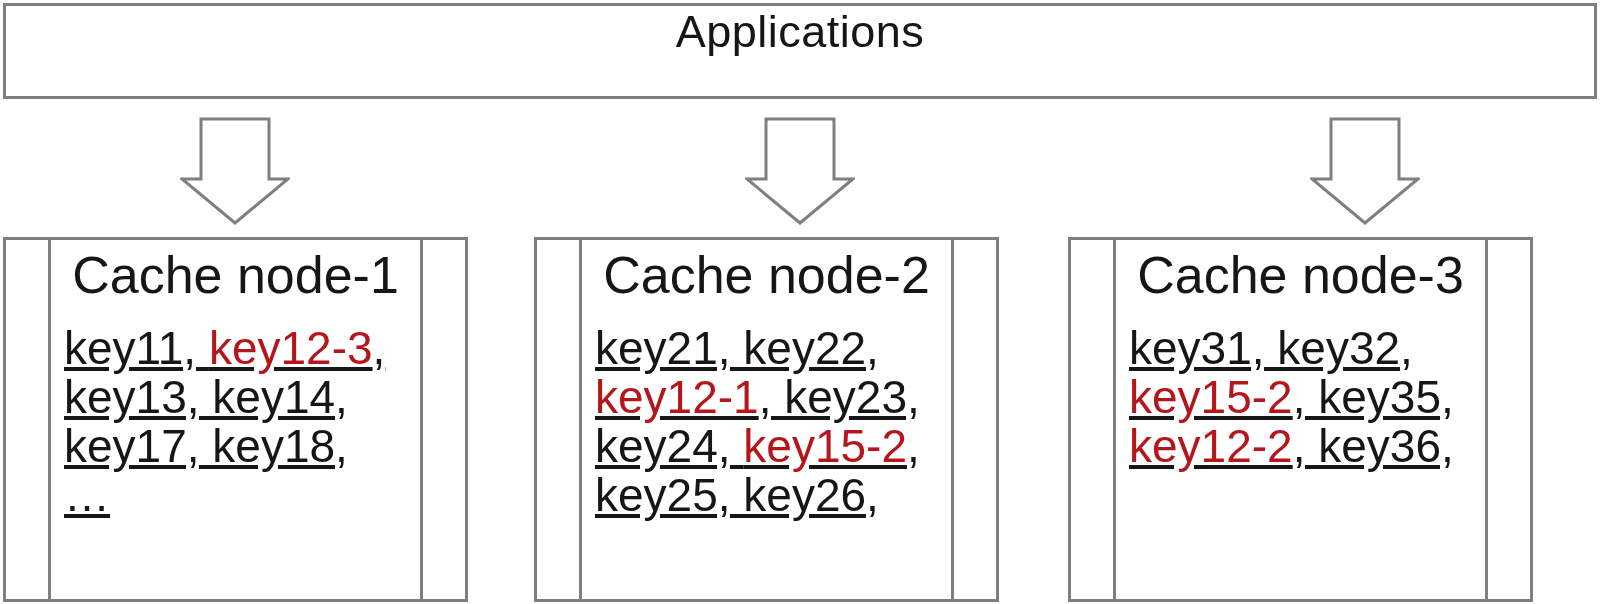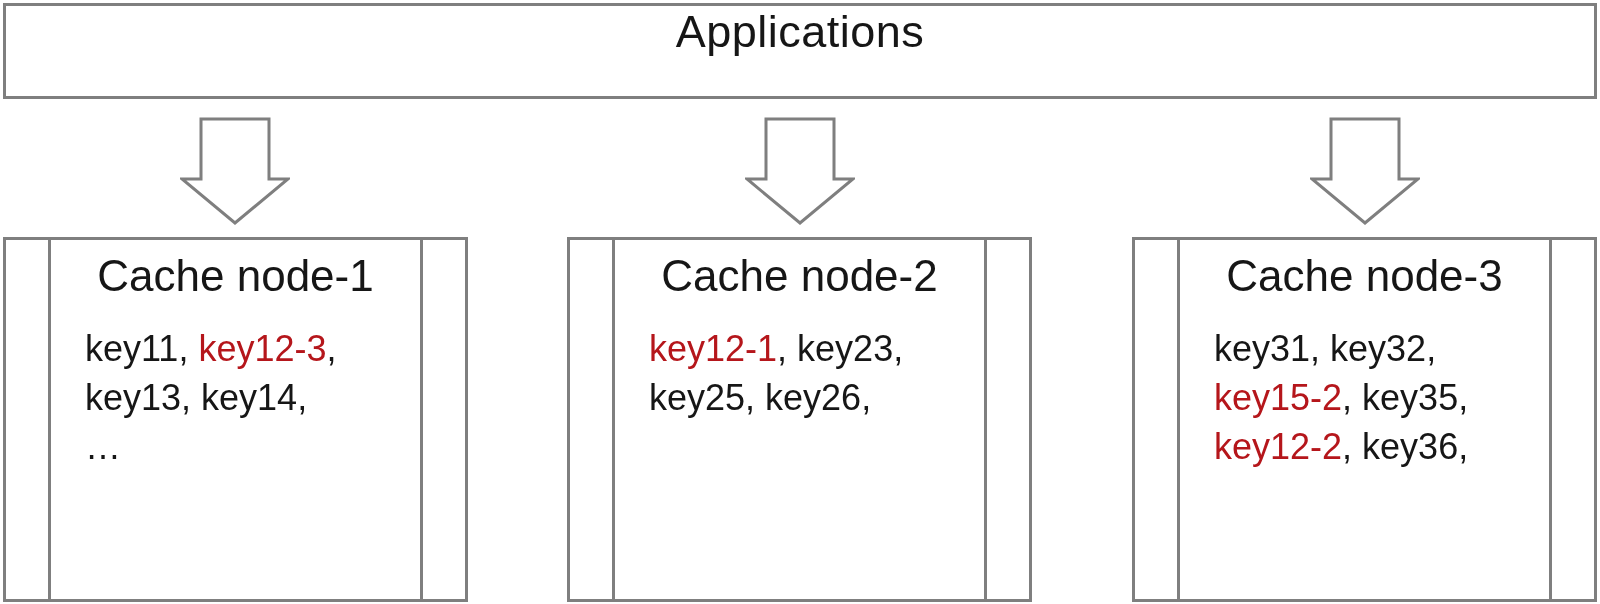--- a/index.html
+++ b/index.html
@@ -48,44 +48,45 @@
   .node-box {
     position: absolute;
     top: 237px;
     width: 465px;
     height: 365px;
     border: 3px solid var(--border);
     box-sizing: border-box;
     background: var(--bg);
   }
   .node-box.n1 { left: 3px; }
-  .node-box.n2 { left: 567px; }
-  .node-box.n3 { left: 1132px; }
+  .node-box.n2 { left: 534px; }
+  .node-box.n3 { left: 1068px; }
   .strip {
     position: absolute;
     top: 0; bottom: 0;
     width: 0;
     border-left: 3px solid var(--border);
   }
   .strip.left  { left: 42px; }
   .strip.right { right: 42px; }
   .node-title {
     margin-top: 11px;
     text-align: center;
-    font-size: 44px;
+    font-size: 52px;
     line-height: 49px;
     color: var(--text);
   }
   .node-keys {
     margin-top: 24px;
-    margin-left: 79px;
+    margin-left: 58px;
     margin-right: 50px;
-    font-size: 36px;
+    font-size: 46px;
     line-height: 49px;
     color: var(--text);
+    text-decoration: underline;
   }
   .key-line { white-space: nowrap; }
   .key { color: var(--text); }
   .key.red { color: var(--red); }
 </style>
 </head>
 <body>
 
 <div class="canvas">
 
@@ -103,30 +104,33 @@
     <polygon points="21,2 89,2 89,62 108,62 55,106 2,62 21,62" fill="#ffffff" stroke="var(--border)" stroke-width="3"></polygon>
   </svg>
 
   <div class="node-box n1">
     <div class="strip left"></div>
     <div class="strip right"></div>
     <div class="node-title">Cache node-1</div>
     <div class="node-keys">
         <div class="key-line"><span class="key">key11, </span><span class="key red">key12-3</span><span class="key">,</span></div>
         <div class="key-line"><span class="key">key13, key14,</span></div>
+        <div class="key-line"><span class="key">key17, key18,</span></div>
         <div class="key-line"><span class="key">…</span></div>
       </div>
   </div>
 
   <div class="node-box n2">
     <div class="strip left"></div>
     <div class="strip right"></div>
     <div class="node-title">Cache node-2</div>
     <div class="node-keys">
+        <div class="key-line"><span class="key">key21, key22,</span></div>
         <div class="key-line"><span class="key red">key12-1</span><span class="key">, key23,</span></div>
+        <div class="key-line"><span class="key">key24, </span><span class="key red">key15-2</span><span class="key">,</span></div>
         <div class="key-line"><span class="key">key25, key26,</span></div>
       </div>
   </div>
 
   <div class="node-box n3">
     <div class="strip left"></div>
     <div class="strip right"></div>
     <div class="node-title">Cache node-3</div>
     <div class="node-keys">
         <div class="key-line"><span class="key">key31, key32,</span></div>

